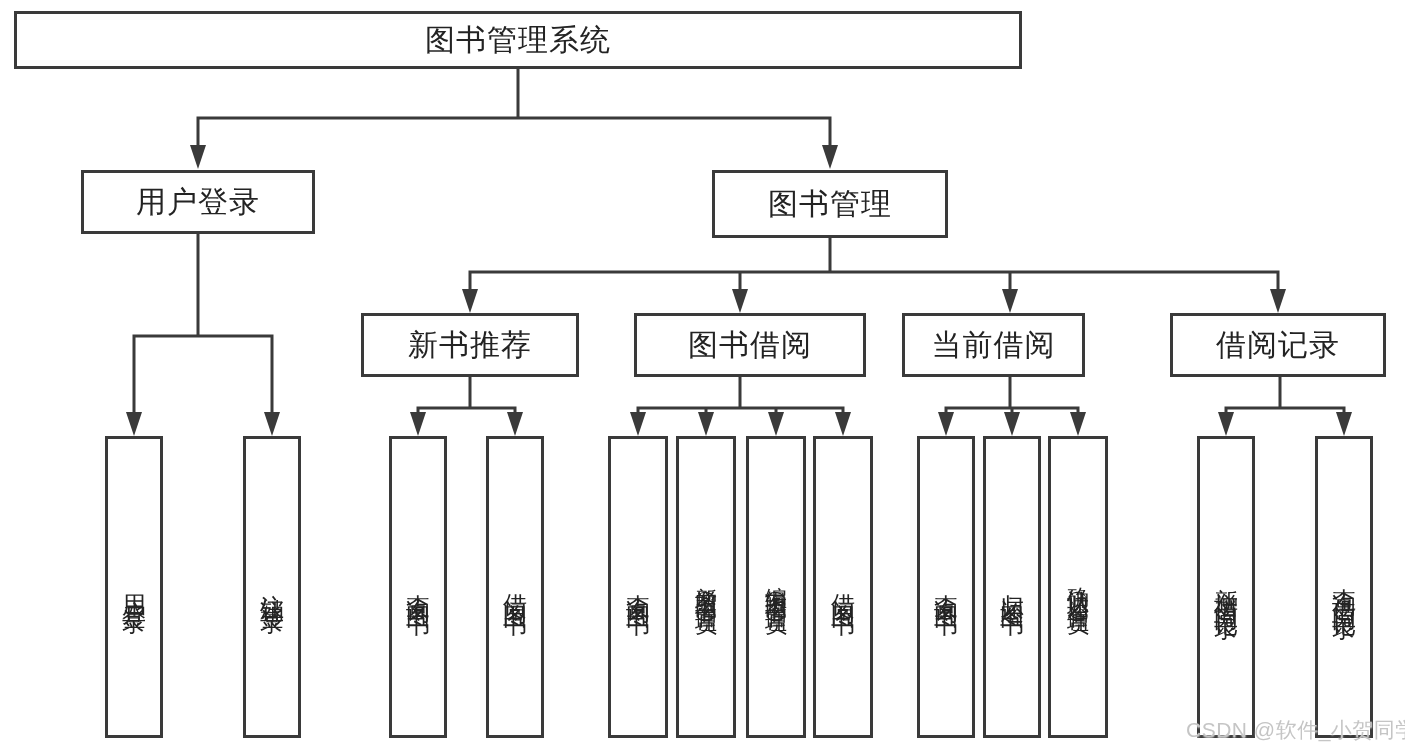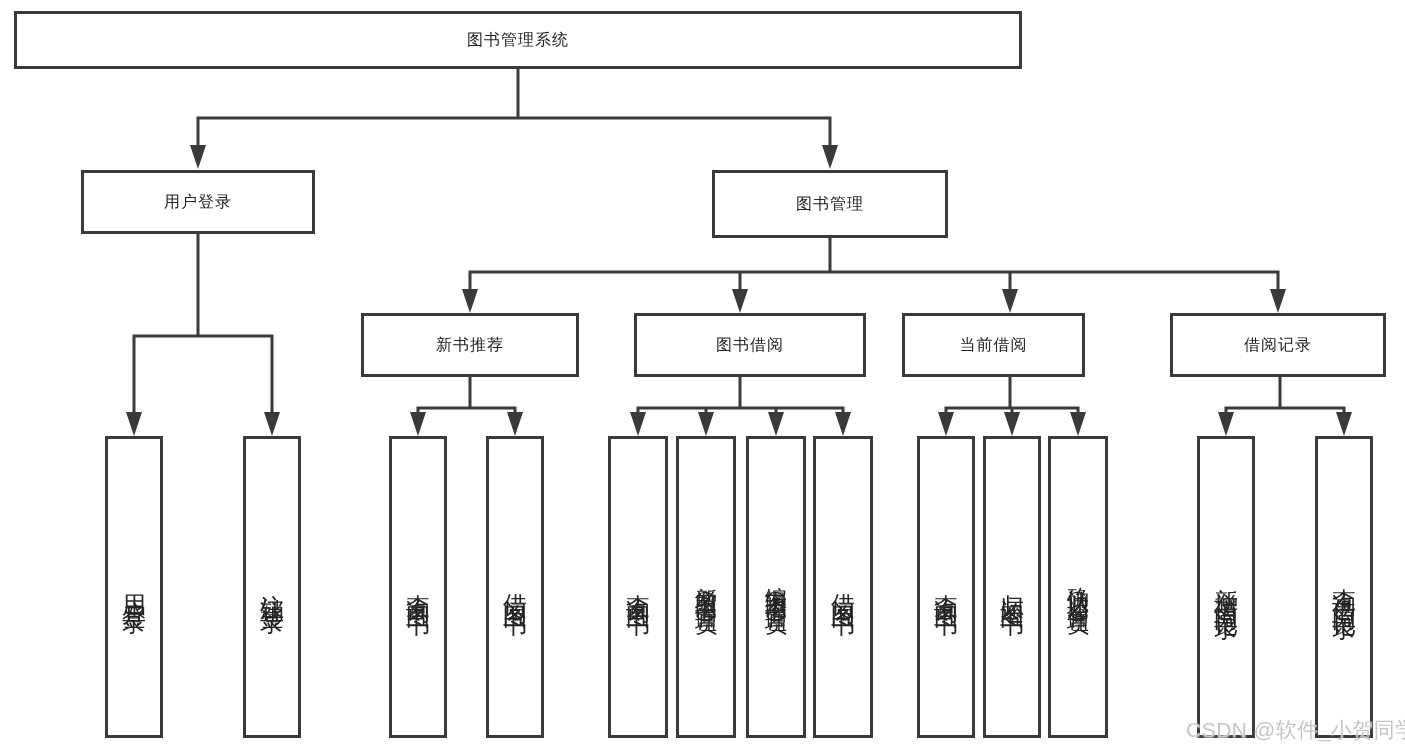--- a/index.html
+++ b/index.html
@@ -16,21 +16,21 @@
     box-sizing:border-box;
     border:3px solid #3a3a3a;
     background:#ffffff;
     display:flex;
     align-items:center;
     justify-content:center;
     color:#232323;
     z-index:1;
   }
   .h-box{
-    font-size:16px;
+    font-size:30px;
     letter-spacing:1px;
     white-space:nowrap;
   }
   .v-box{
     writing-mode:vertical-rl;
     text-orientation:mixed;
     font-size:24px;
     letter-spacing:6px;
     line-height:1;
   }

